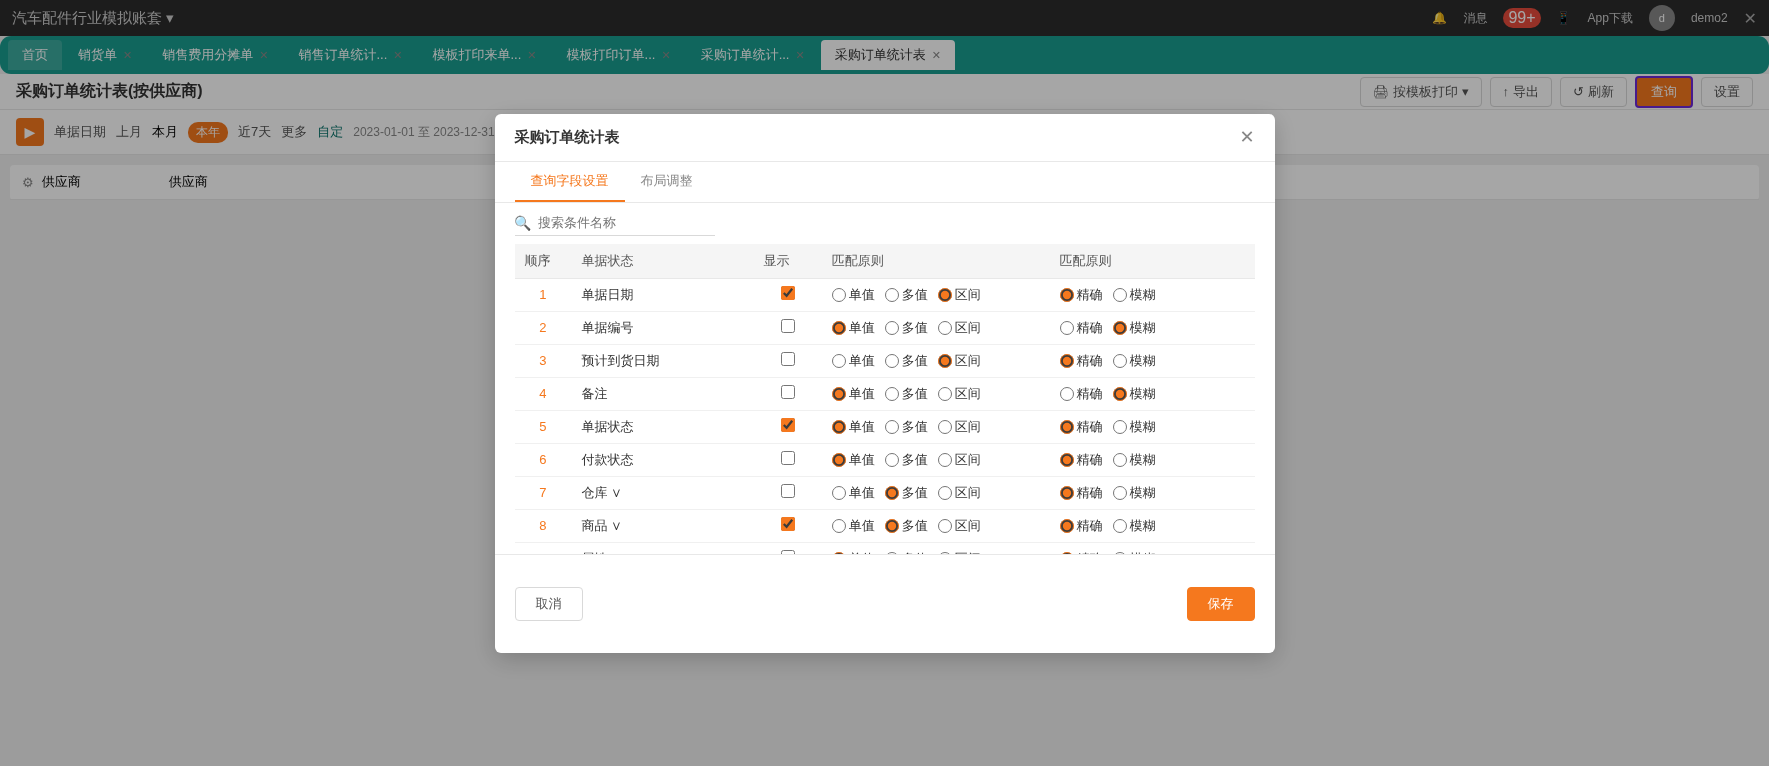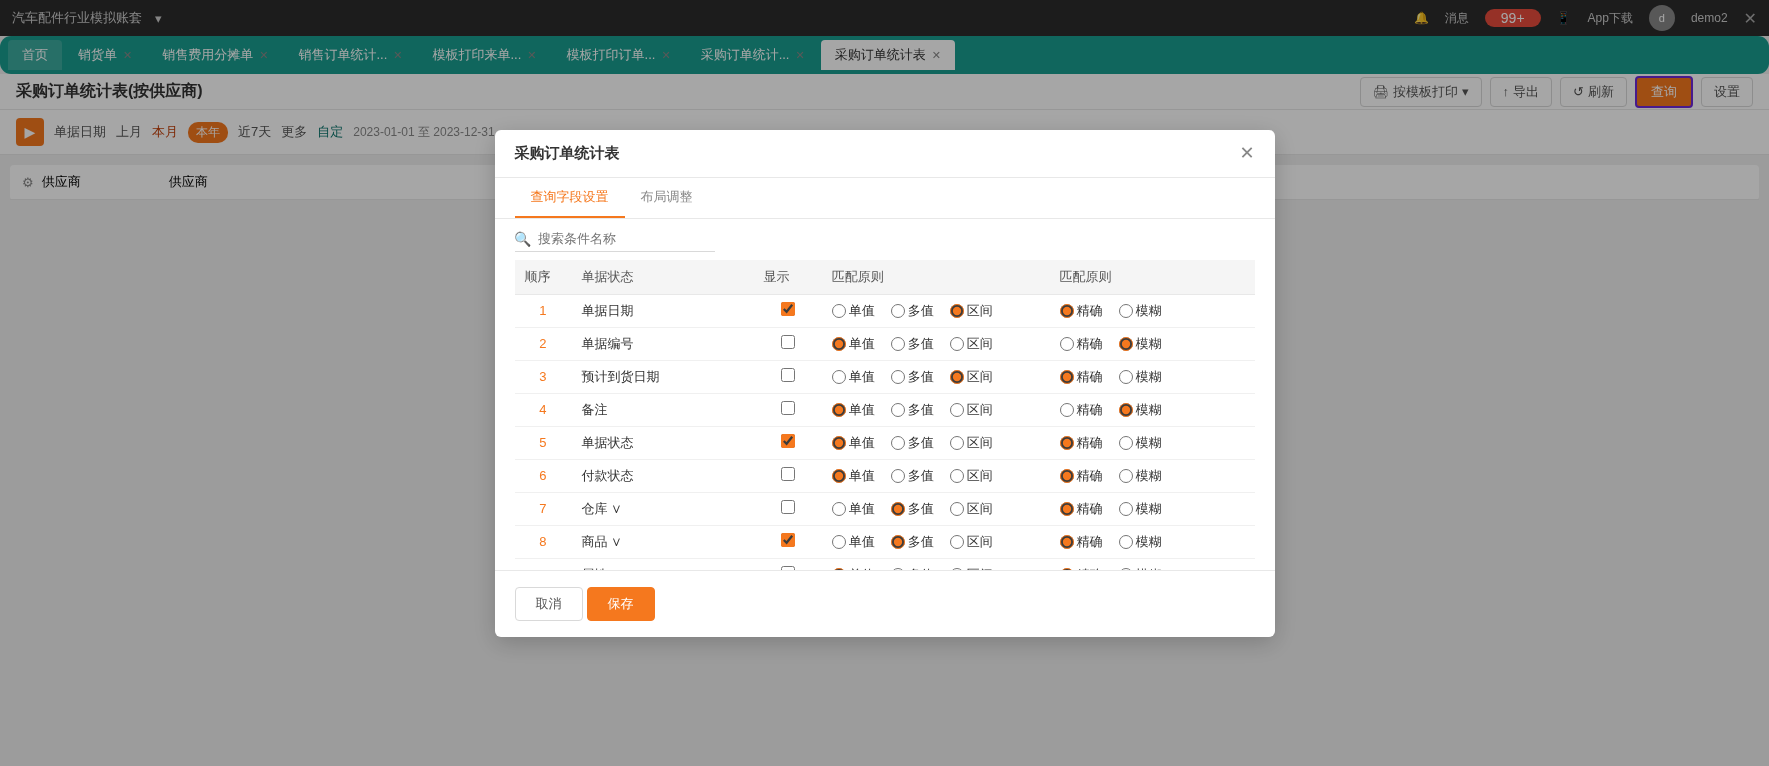--- a/index.html
+++ b/index.html
@@ -8,23 +8,23 @@
     
     .topbar {
       height: 36px;
       background: #2c2c2c;
       display: flex;
       align-items: center;
       justify-content: space-between;
       padding: 0 12px;
       color: #ccc;
     }
-    .topbar-left { font-size: 13px; display: flex; align-items: center; gap: 13px; }
+    .topbar-left { font-size: 15px; display: flex; align-items: center; gap: 4px; }
     .topbar-right { display: flex; align-items: center; gap: 16px; font-size: 12px; }
-    .topbar-right .badge { background: #e74c3c; color: #fff; border-radius: 10px; padding: 1px 16px; font-size: 14px; }
+    .topbar-right .badge { background: #e74c3c; color: #fff; border-radius: 10px; padding: 1px 5px; font-size: 16px; }
     .topbar-right .avatar { width: 26px; height: 26px; border-radius: 50%; background: #888; display: inline-flex; align-items: center; justify-content: center; color: #fff; font-size: 11px; }
 
     
     .navtabs {
       height: 38px;
       background: #1a9d8f;
       display: flex;
       align-items: center;
       padding: 0 8px;
       gap: 2px;
@@ -187,31 +187,31 @@
     .dtable td {
       padding: 7px 10px;
       border-bottom: 1px solid #f0f0f0;
       color: #333;
       vertical-align: middle;
     }
     .dtable td.order-num { color: #f5781e; text-align: center; }
     .table-scroll { max-height: 310px; overflow-y: auto; }
 
     
-    .radio-group { display: flex; align-items: center; gap: 16px; }
+    .radio-group { display: flex; align-items: center; gap: 10px; }
     .radio-item { display: flex; align-items: center; gap: 3px; cursor: pointer; }
     .radio-item input[type=radio] { accent-color: #f5781e; width: 14px; height: 14px; cursor: pointer; }
     .cb-item input[type=checkbox] { accent-color: #f5781e; width: 14px; height: 14px; cursor: pointer; }
 
     
     .dialog-footer {
       display: flex;
       align-items: center;
-      justify-content: flex-start;
-      padding: 16px 20px;
+      justify-content: space-between;
+      padding: 32px 20px;
       border-top: 1px solid #e8e8e8;
       gap: 4px;
     }
     .btn-cancel {
       border: 1px solid #d9d9d9;
       background: #fff;
       padding: 7px 20px;
       border-radius: 4px;
       cursor: pointer;
       font-size: 13px;
@@ -282,21 +282,21 @@
     </button>
     <button class="btn-primary">查询</button>
     <button class="btn-outline">设置</button>
   </div>
 </div>
 
 <div class="filters-bar">
   <button class="filter-toggle">▶</button>
   <span class="filter-label">单据日期</span>
   <span style="color:#555;cursor:pointer">上月</span>
-  <span style="color:#c2410c;cursor:pointer">本月</span>
+  <span style="color:#000000;cursor:pointer">本月</span>
   <span class="filter-tag" style="cursor:pointer">本年</span>
   <span style="color:#555;cursor:pointer">近7天</span>
   <span style="color:#555;cursor:pointer">更多</span>
   <span style="color:#0f766e;cursor:pointer">自定</span>
   <span class="filter-date">2023-01-01 至 2023-12-31</span>
   <span class="filter-more">···</span>
 </div>
 
 <div class="table-area">
   <div class="table-header-row">

